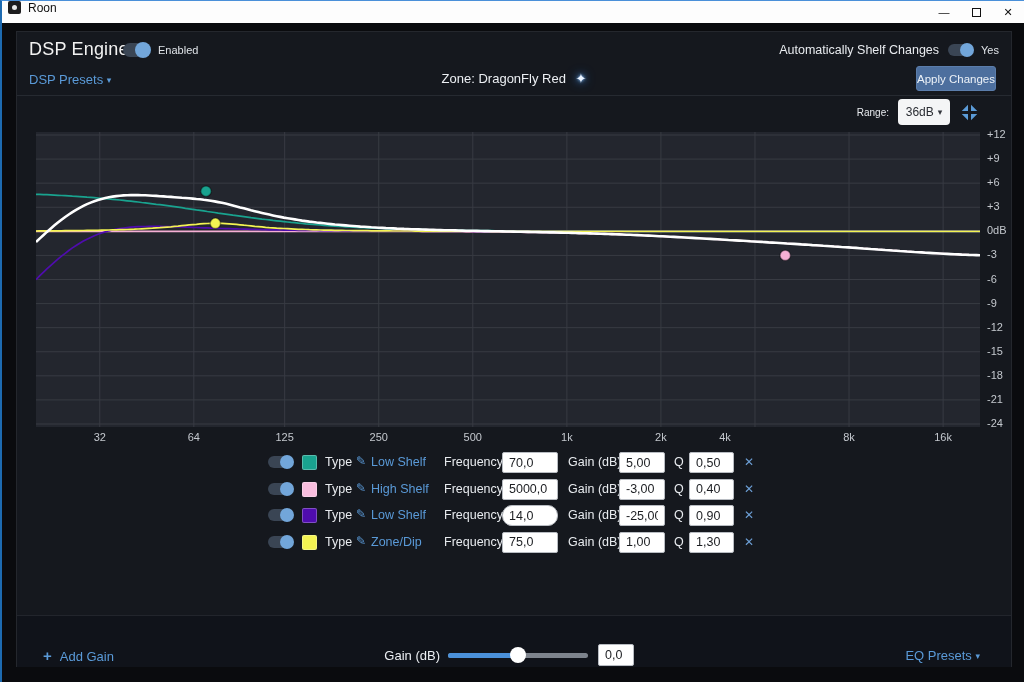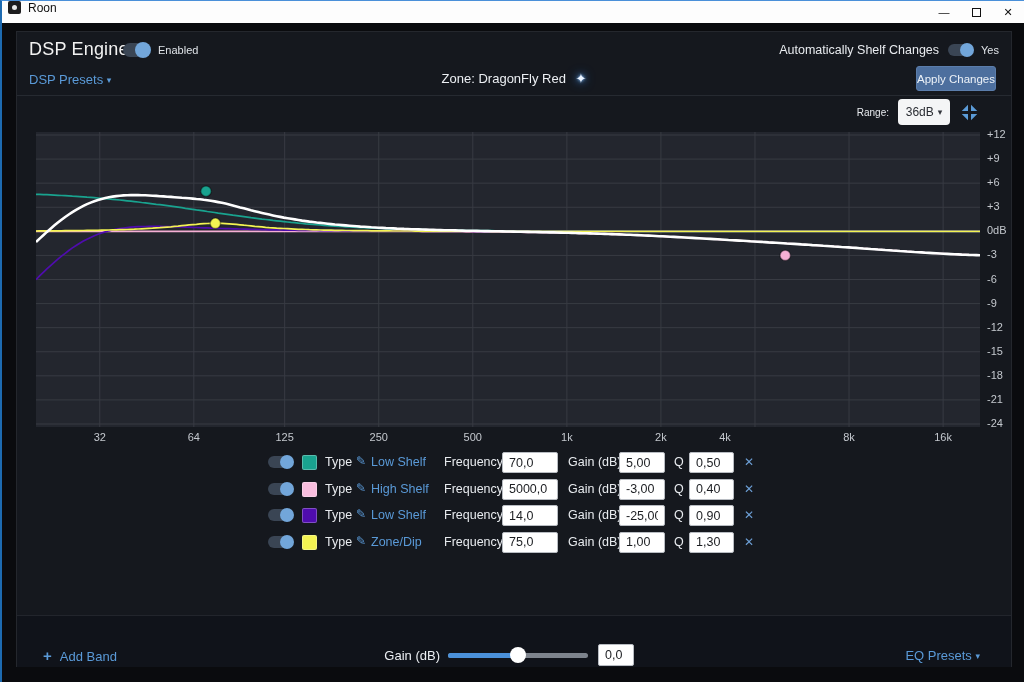--- a/index.html
+++ b/index.html
@@ -210,21 +210,21 @@
           <div class="ylabel" style="top: 188.667px;">-12</div>
           <div class="ylabel" style="top: 212.75px;">-15</div>
           <div class="ylabel" style="top: 236.833px;">-18</div>
           <div class="ylabel" style="top: 260.917px;">-21</div>
           <div class="ylabel" style="top: 285px;">-24</div>
         </div>
     </div>
 
     <div class="bottombar">
       <div class="add-band blue">
-        <span class="add-plus">+</span><span>Add Band</span>
+        <span class="add-plus">+</span><span>Add Gain</span>
       </div>
       <div class="mgain-label">Gain (dB)</div>
       <div class="slider">
         <span class="track"></span>
         <span class="fill"></span>
         <span class="knob"></span>
       </div>
       <input class="mgain-value" value="0,0" style="">
       <div class="eq-presets blue">
         <span>EQ Presets</span>
@@ -266,21 +266,21 @@
   </div>
       <div class="band-row" style="top: 473.2px;">
     <span class="toggle small">
           <span class="knob"></span>
         </span>
     <span class="swatch" style="background: rgb(79, 12, 174);"></span>
     <span class="row-lbl lbl-type" style="left:308px">Type</span>
     <span class="pencil blue" style="left:339px">✎</span>
     <span class="type-link blue" style="left:354px">Low Shelf</span>
     <span class="row-lbl lbl-freq" style="left:427px">Frequency</span>
-    <input class="band-input in-freq" style="left: 485px; width: 56px;" value="14,0">
+    <input class="band-input in-freq" style="left: 485px; width: 56px; border-radius: 10px;" value="14,0">
     <span class="row-lbl lbl-gain" style="left:551px">Gain (dB)</span>
     <input class="band-input in-gain" style="left: 602px; width: 46px;" value="-25,00">
     <span class="row-lbl lbl-q" style="left:657px">Q</span>
     <input class="band-input in-q" style="left: 672px; width: 45px;" value="0,90">
     <span class="band-close">✕</span>
   </div>
       <div class="band-row" style="top: 499.8px;">
     <span class="toggle small">
           <span class="knob"></span>
         </span>

